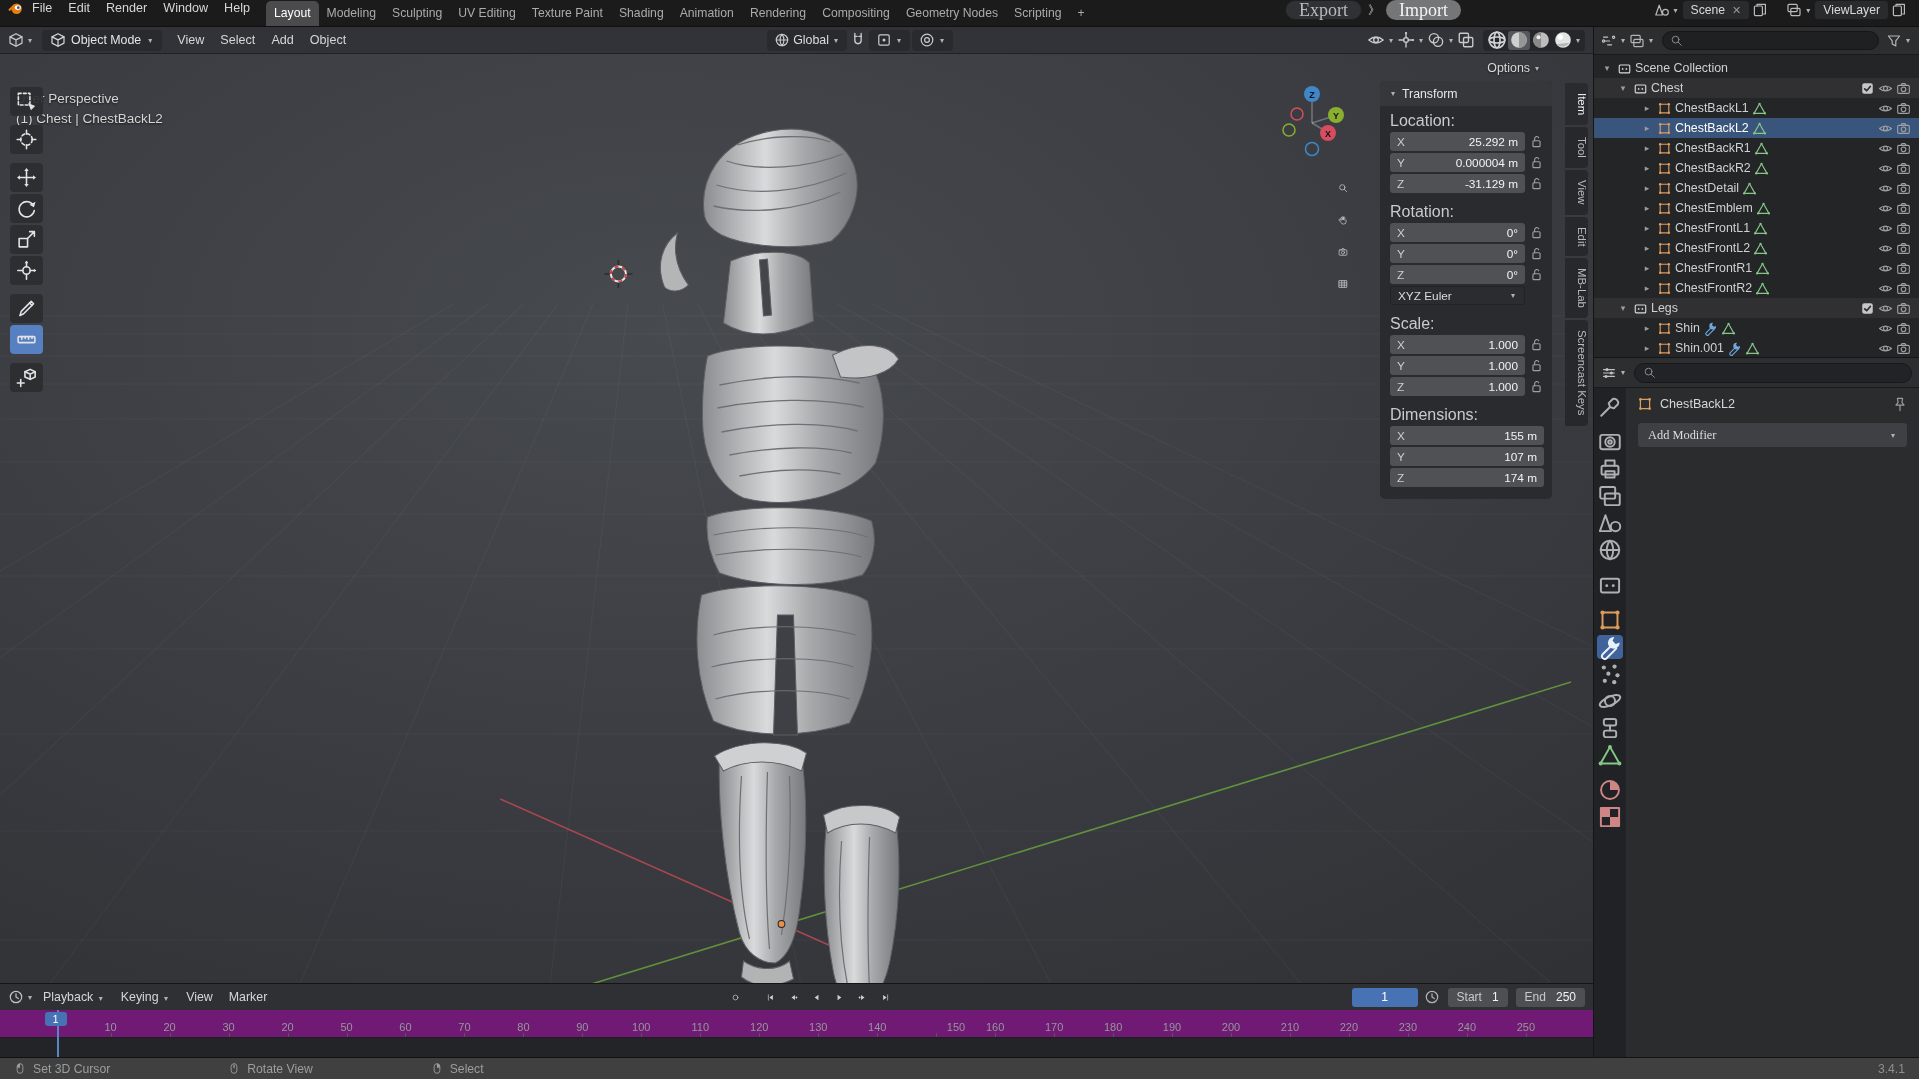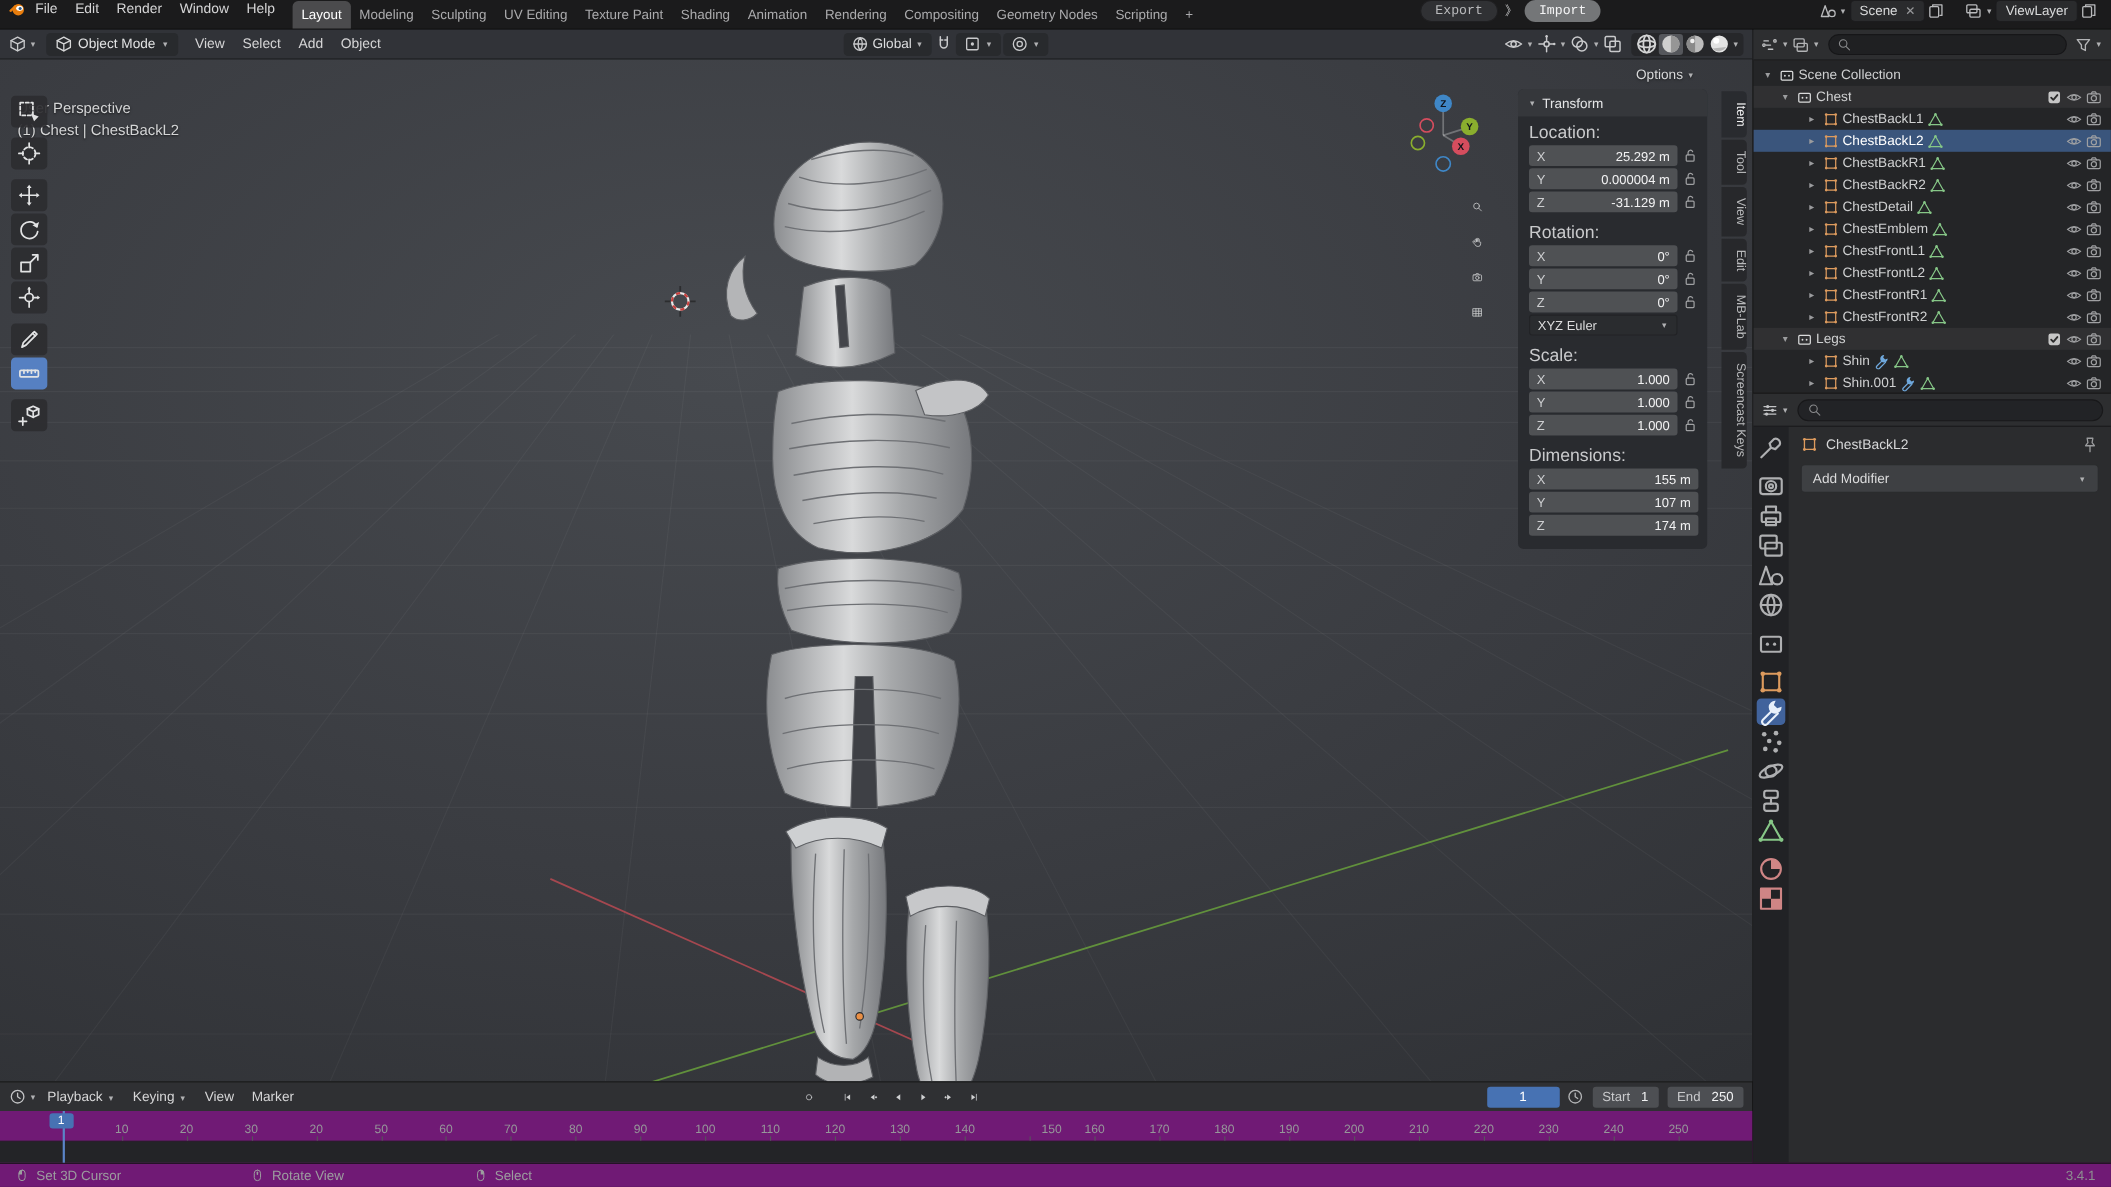--- a/index.html
+++ b/index.html
@@ -10,21 +10,21 @@
 .chev{font-size:8px;color:#b0b1b3;margin:0 2px;align-self:center}
 #app{display:flex;flex-direction:column;width:100%;height:100%}
 
 #topbar{height:27px;background:#1b1b1c;display:flex;align-items:flex-start;padding:0 8px;border-bottom:1px solid #101010;flex:none}
 .menu-item{padding:0 8px;color:#d6d6d7;font-size:12.6px;white-space:nowrap}
 #workspaces{display:flex;align-items:flex-end;height:100%;margin-left:8px}
 .ws-tab{padding:5px 8px 6px;font-size:12.2px;color:#ababad;border-radius:5px 5px 0 0;white-space:nowrap}
 .ws-tab.active{background:#4b4b4d;color:#fff}
 .flexspace{flex:1}
 #export-import{display:flex;align-items:center;gap:4px}
-.pill{height:20px;border:none;border-radius:10px;display:flex;align-items:center;padding:0 13px;font-size:12px;font-family:Liberation Mono, monospace}
+.pill{height:20px;border:none;border-radius:10px;display:flex;align-items:center;padding:0 13px;font-size:18px;font-family:Liberation Serif, serif}
 .pill.export{background:#303134;border:1px solid #1f1f21;color:#b9babc}
 .pill.import{background:#747678;color:#f4f4f5}
 .chev2{color:#d4d5d6;font-size:12px;margin:0 2px}
 #topbar-right{display:flex;align-items:center;gap:2px;margin-right:4px}
 .sel-field{display:flex;align-items:center;gap:7px;background:#2a2b2d;border:1px solid #1c1c1e;border-radius:4px;height:20px;padding:0 8px;font-size:12.2px;color:#d9dadb;white-space:nowrap}
 .xbtn{color:#97989a;font-size:11px}
 .tb-gap{width:14px}
 
 #main{flex:1;display:flex;min-height:0}
 #left-col{flex:1;display:flex;flex-direction:column;min-width:0}
@@ -99,24 +99,24 @@
 .psearch{flex:1;height:20px;background:#222326;border:1px solid #18181a;border-radius:10px;display:flex;align-items:center;gap:5px;padding:0 8px;color:#8a8b8d;margin-left:5px}
 .psearch .icon{width:13px;height:13px}
 #props-body{flex:1;display:flex;min-height:0}
 #props-tabs{width:32px;background:#212225;padding:7px 0;display:flex;flex-direction:column;align-items:center;gap:3px;flex:none}
 .ptab{width:26px;height:24px;border-radius:4px;display:flex;align-items:center;justify-content:center;color:#aeafb1;flex:none}
 .ptab.active{background:#41639c;color:#e8f0fa}
 .ptab.grp{margin-top:8px}
 #props-content{flex:1;display:flex;flex-direction:column}
 #props-breadcrumb{height:32px;display:flex;align-items:center;gap:7px;padding:0 11px;color:#d6d7d8;font-size:12.6px}
 #props-breadcrumb .spacer{flex:1}
-#add-modifier{margin:2px 11px;height:26px;background:#3e4043;border:1px solid #2a2b2d;border-radius:4px;color:#dcdcdd;font-size:12.4px;display:flex;align-items:center;gap:6px;padding:0 10px;font-family:Liberation Sans, sans-serif}
+#add-modifier{margin:2px 11px;height:26px;background:#3e4043;border:1px solid #2a2b2d;border-radius:4px;color:#dcdcdd;font-size:12.4px;display:flex;align-items:center;gap:6px;padding:0 10px;font-family:Liberation Serif, serif}
 #add-modifier .spacer{flex:1}
 
-#statusbar{height:22px;background:#701a75;border-top:1px solid #121213;display:flex;align-items:center;padding:0 14px;color:#9c9d9f;font-size:12.2px;flex:none}
+#statusbar{height:22px;background:#404040;border-top:1px solid #121213;display:flex;align-items:center;padding:0 14px;color:#9c9d9f;font-size:12.2px;flex:none}
 .hint{display:flex;align-items:center;gap:7px;margin-right:118px}
 .hint .icon{width:12px;height:15px}
 #version{margin-left:auto;color:#8d8e90}
 </style>
 </head>
 <body>
 
 <div id="app">
 
   <header id="topbar">

